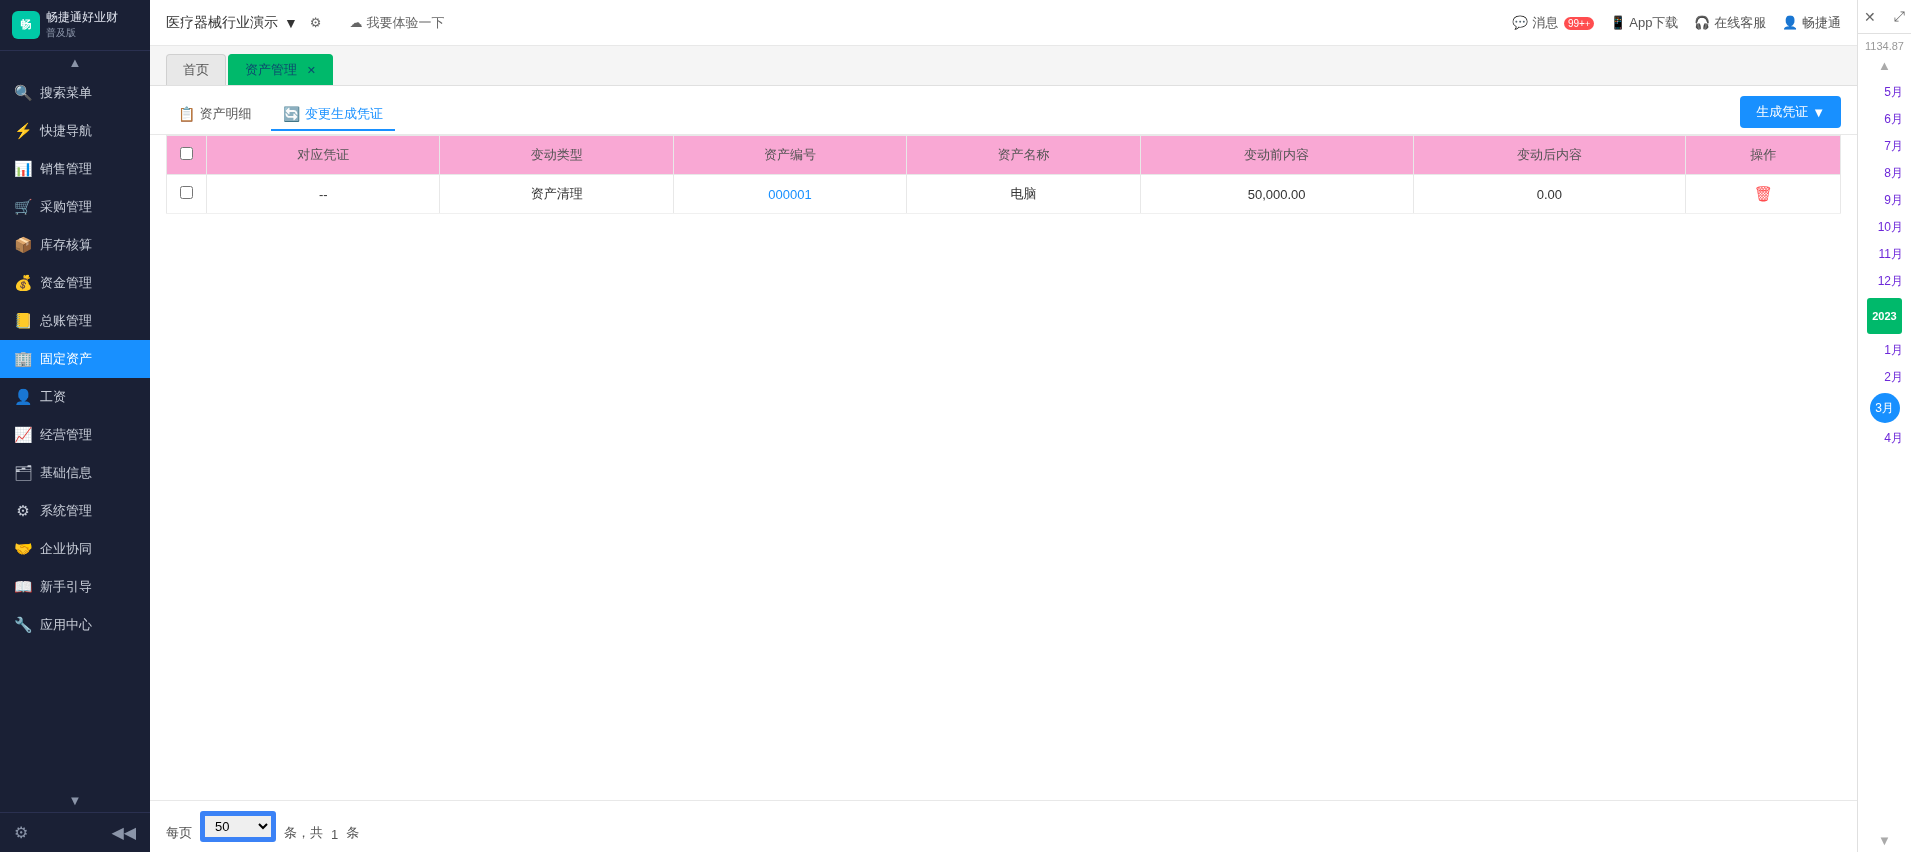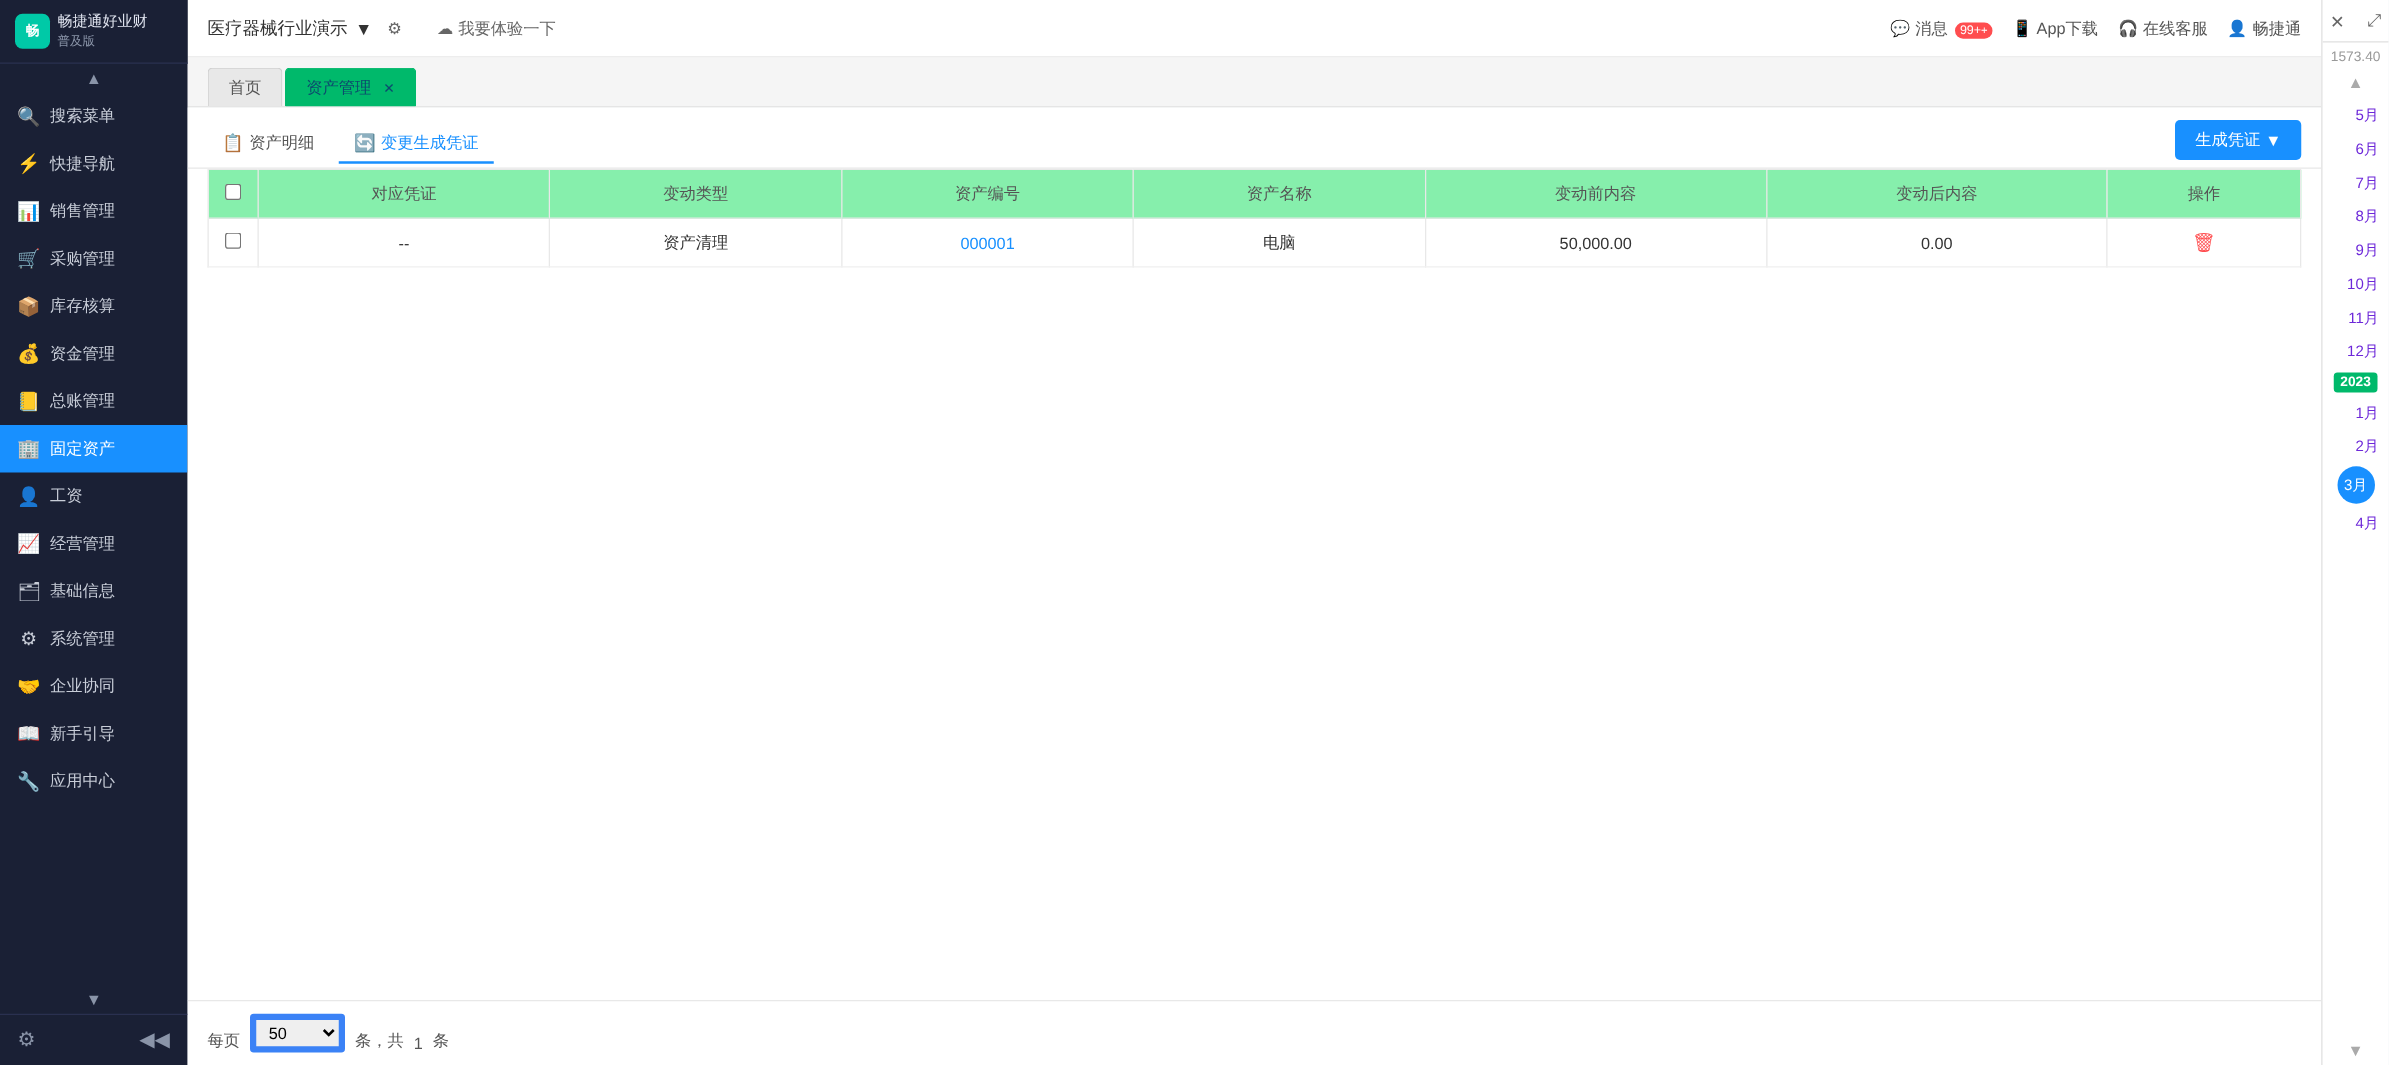--- a/index.html
+++ b/index.html
@@ -201,21 +201,21 @@
       flex: 1;
       overflow: auto;
       padding: 0 16px;
     }
     table {
       width: 100%;
       border-collapse: collapse;
       font-size: 13px;
     }
     thead tr {
-      background: #86efac;
+      background: #f9a8d4;
       border-top: 1px solid #e8e8e8;
       border-bottom: 1px solid #e8e8e8;
     }
     th {
       padding: 10px 12px;
       text-align: center;
       color: #555;
       font-weight: 500;
       border-right: 1px solid #e8e8e8;
       white-space: nowrap;
@@ -501,36 +501,36 @@
 
   </div>
 </div>
 
 <div class="side-panel">
   <div class="side-panel-header">
     <span class="side-panel-close">✕</span>
     <span class="side-panel-expand">⤢</span>
   </div>
 
-  <div class="side-year">1573.40</div>
+  <div class="side-year">1134.87</div>
 
   <div class="side-nav-arrow">▲</div>
 
   <div class="side-months">
     <div class="side-month">5月</div>
     <div class="side-month">6月</div>
     <div class="side-month">7月</div>
     <div class="side-month">8月</div>
     <div class="side-month">9月</div>
     <div class="side-month">10月</div>
     <div class="side-month">11月</div>
     <div class="side-month">12月</div>
 
     <div style="display:flex;align-items:center;justify-content:center;padding:3px 0; width:100%;">
-      <span style="background:#00b96b;color:white;border-radius:3px;font-size:11px;font-weight:bold;padding:2px 5px;text-align:right;">2023</span>
+      <span style="background:#00b96b;color:white;border-radius:3px;font-size:11px;font-weight:bold;padding:12px 5px;text-align:right;">2023</span>
     </div>
 
     <div class="side-month">1月</div>
     <div class="side-month">2月</div>
 
     <div style="display:flex;align-items:center;justify-content:center;padding:2px 0;width:100%;">
       <div style="background:#1890ff;color:white;border-radius:50%;width:30px;height:30px;display:flex;align-items:center;justify-content:center;font-size:12px;cursor:pointer;">3月</div>
     </div>
     <div class="side-month">4月</div>
   </div>

